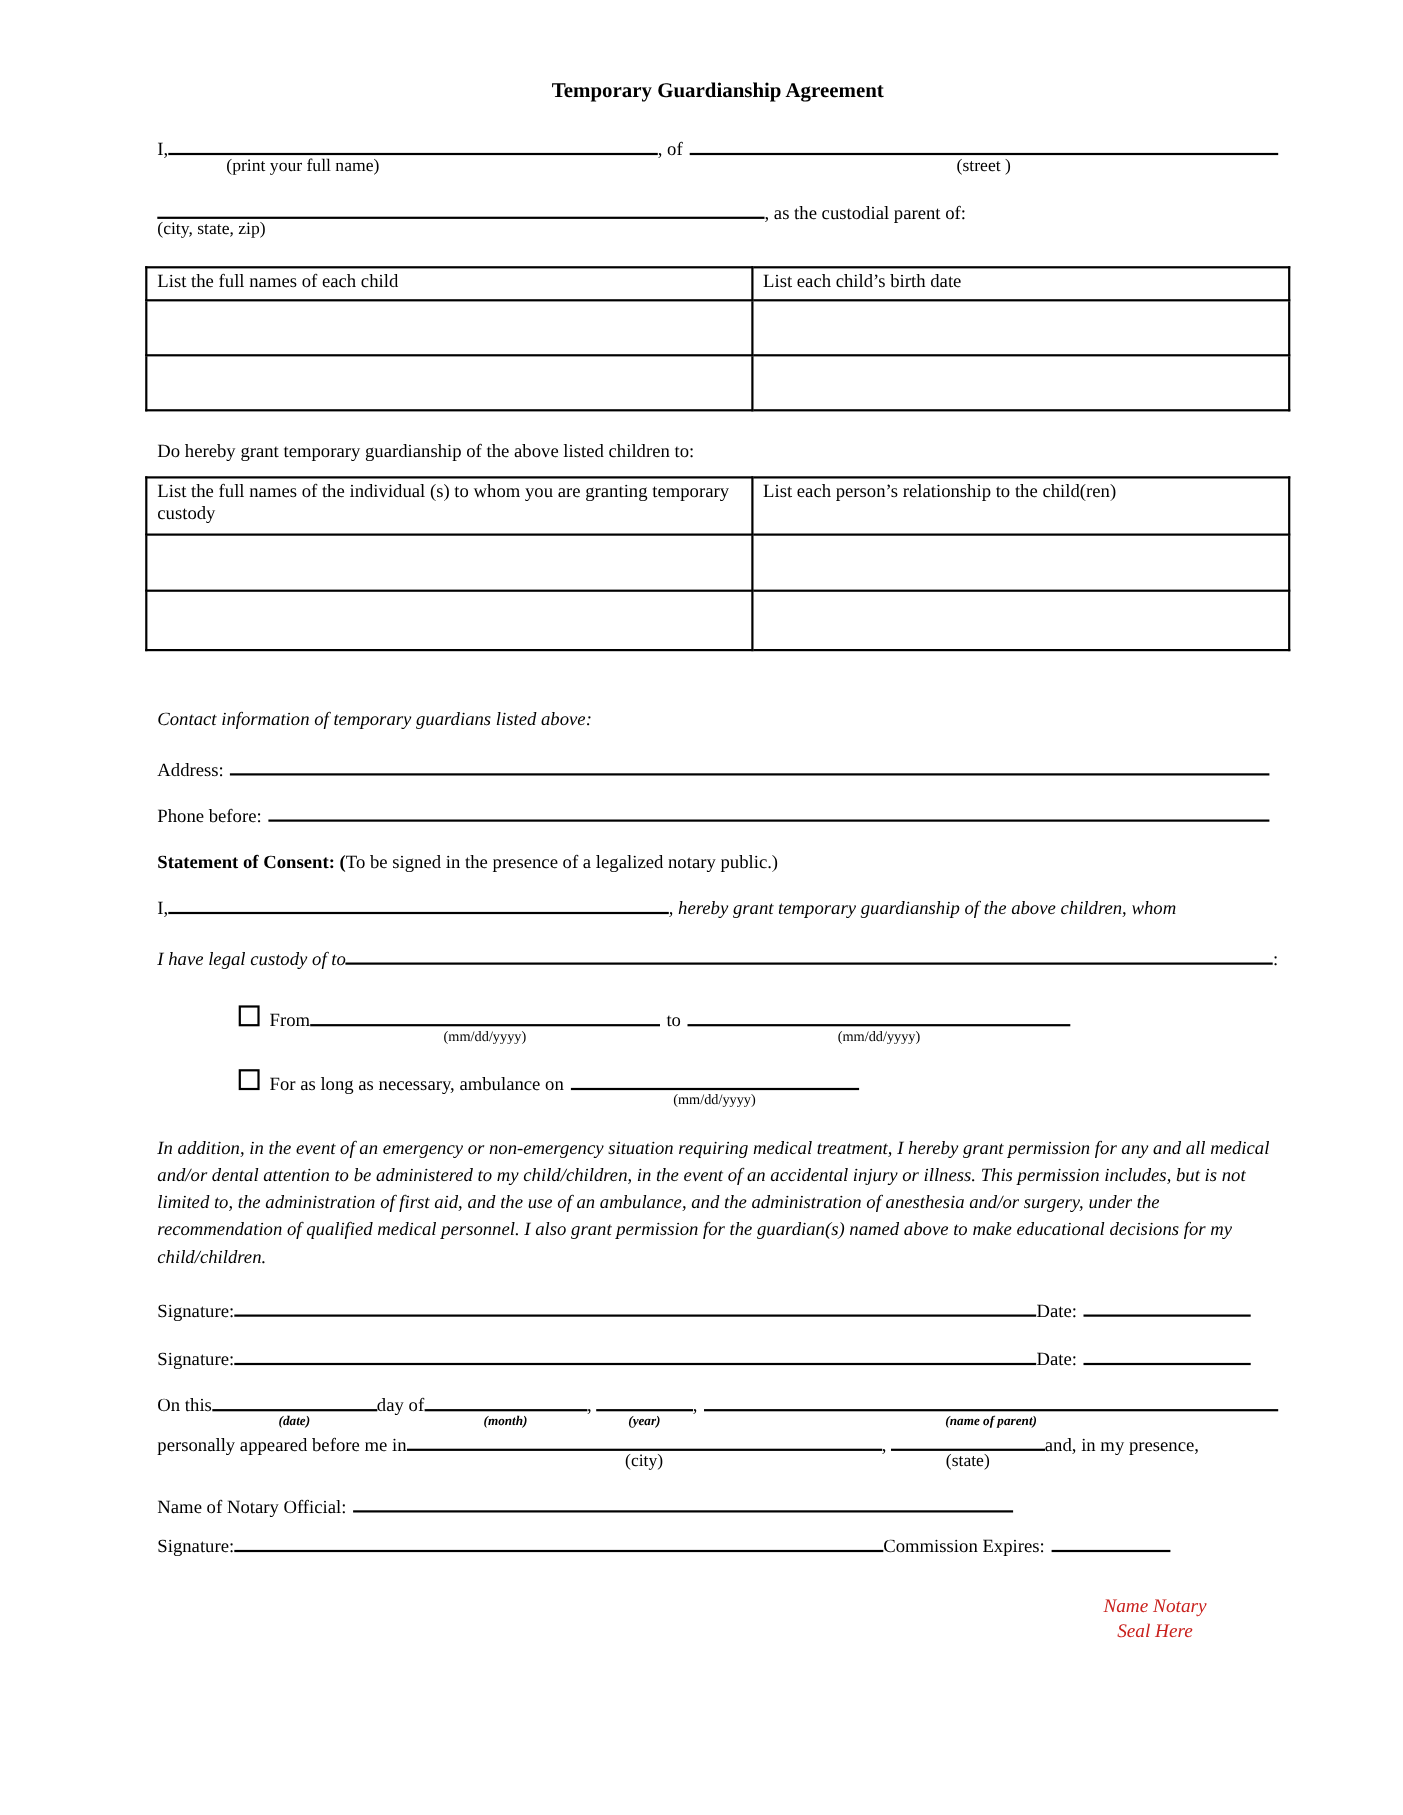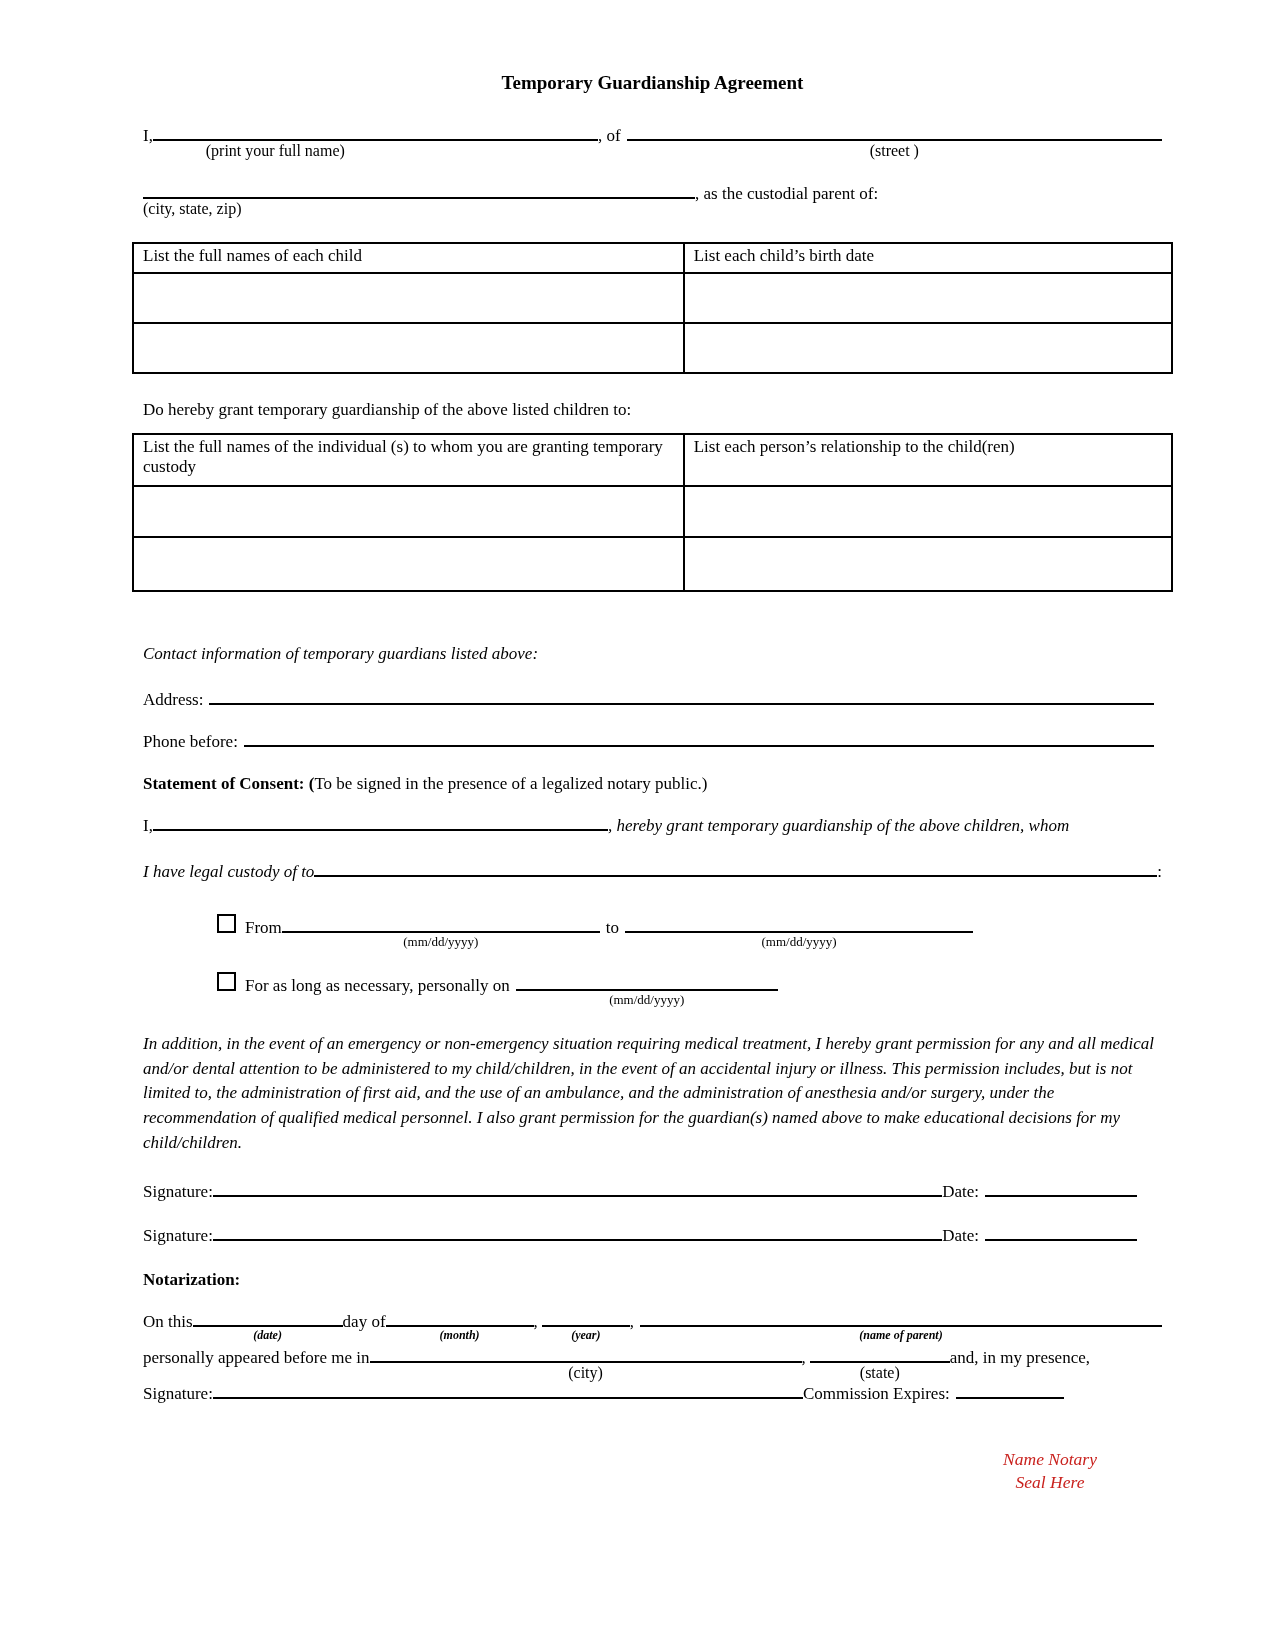--- a/index.html
+++ b/index.html
@@ -211,21 +211,21 @@
     <span class="sp"></span>
     <span>to</span>
     <span class="sp"></span>
     <span class="blank" style="width:348px">
       <span class="cap" style="font-size:13px">(mm/dd/yyyy)</span>
     </span>
   </div>
 
   <div class="frow m-check2">
     <span class="checkbox"></span>
-    <span>For as long as necessary, personally on</span>
+    <span>For as long as necessary, ambulance on</span>
     <span class="sp"></span>
     <span class="blank" style="width:262px">
       <span class="cap" style="font-size:13px">(mm/dd/yyyy)</span>
     </span>
   </div>
 
   <p class="para">In addition, in the event of an emergency or non-emergency situation requiring medical treatment, I hereby grant permission for any and all medical and/or dental attention to be administered to my child/children, in the event of an accidental injury or illness. This permission includes, but is not limited to, the administration of first aid, and the use of an ambulance, and the administration of anesthesia and/or surgery, under the recommendation of qualified medical personnel. I also grant permission for the guardian(s) named above to make educational decisions for my child/children.</p>
 
   <div class="frow m-sig1">
     <span>Signature:</span>
@@ -236,21 +236,20 @@
   </div>
 
   <div class="frow m-sig2">
     <span>Signature:</span>
     <span class="blank grow"></span>
     <span>Date:</span>
     <span class="sp"></span>
     <span class="blank" style="width:152px; margin-right:25px"></span>
   </div>
 
-  <div class="bold m-notar-h">Notarization:</div>
 
   <div class="frow m-onthis">
     <span>On this</span>
     <span class="blank" style="width:150px">
       <span class="cap cap-bi">(date)</span>
     </span>
     <span>day of</span>
     <span class="blank" style="width:148px">
       <span class="cap cap-bi">(month)</span>
     </span>
@@ -270,20 +269,25 @@
       <span class="cap">(city)</span>
     </span>
     <span>,</span>
     <span class="blank" style="width:140px; margin-left:4px">
       <span class="cap">(state)</span>
     </span>
     <span>and, in my presence,</span>
   </div>
 
 
+  <div class="frow m-notaryname">
+    <span>Name of Notary Official:</span>
+    <span class="sp"></span>
+    <span class="blank" style="width:600px"></span>
+  </div>
 
   <div class="frow m-finalsig">
     <span>Signature:</span>
     <span class="blank" style="width:590px"></span>
     <span>Commission Expires:</span>
     <span class="sp"></span>
     <span class="blank" style="width:108px"></span>
   </div>
 
   <div class="seal" style="color: rgb(201, 33, 29);">

